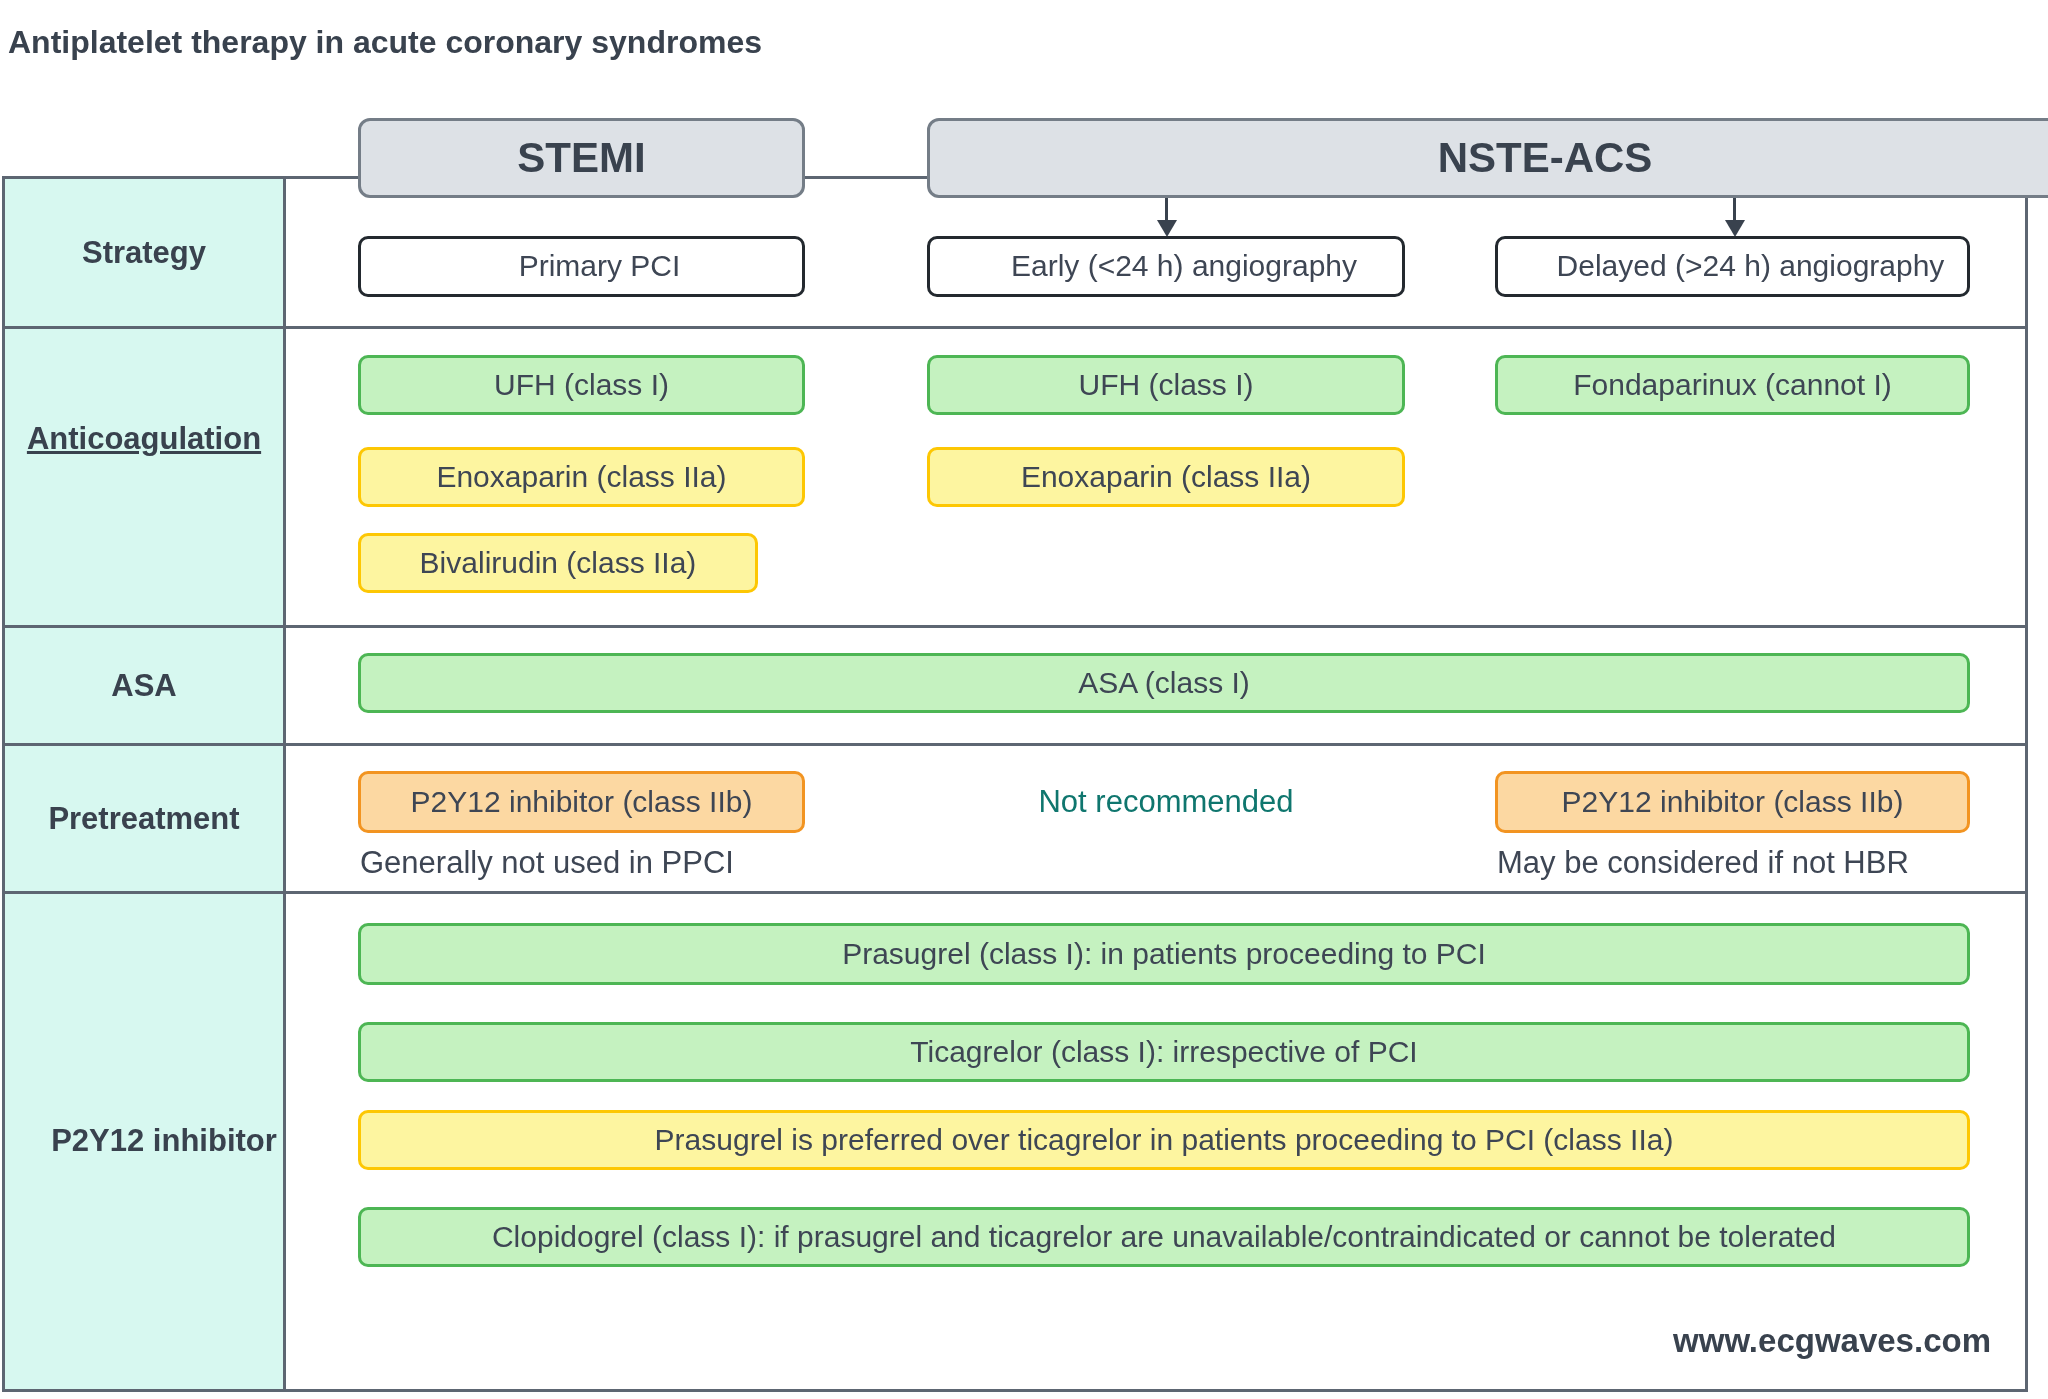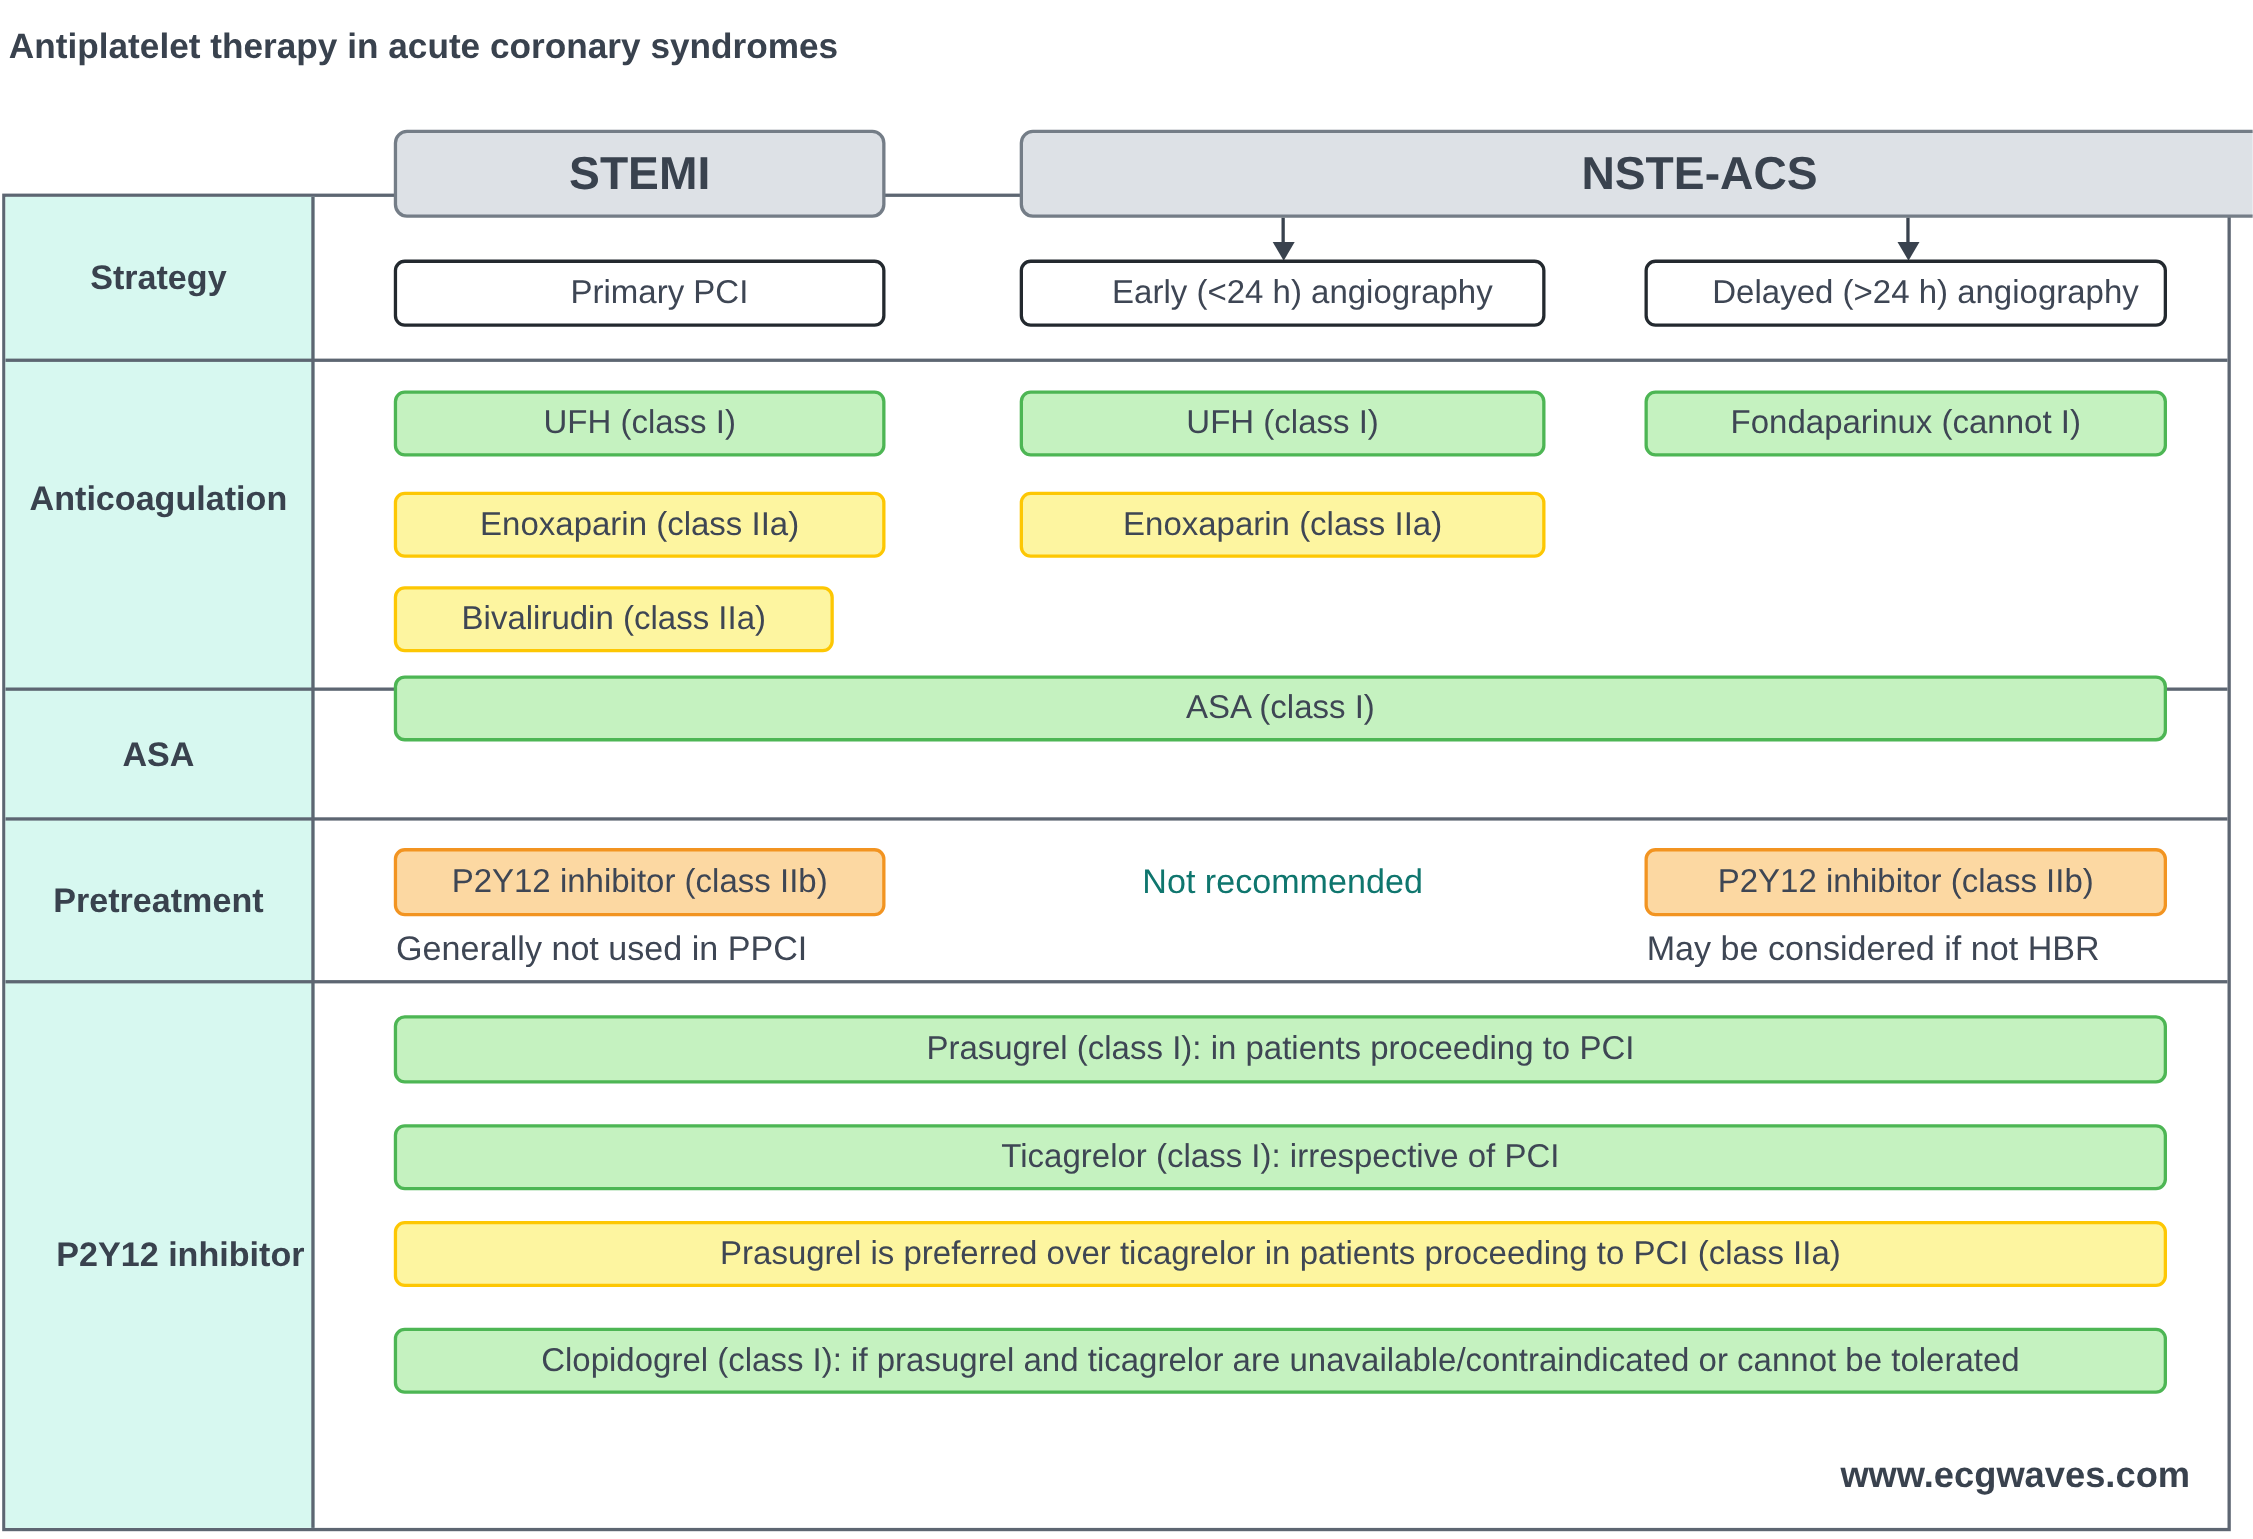--- a/index.html
+++ b/index.html
@@ -58,21 +58,21 @@
     width: 278px;
     display: flex;
     align-items: center;
     justify-content: center;
     font-weight: bold;
     font-size: 31px;
     color: #39424e;
     text-align: center;
   }
   .rl1 { top: 0;     height: 147px; }
-  .rl2 { top: 159px; height: 232px; }
+  .rl2 { top: 144px; height: 232px; text-decoration: underline; }
   .rl3 { top: 449px; height: 115px; }
   .rl4 { top: 567px; height: 145px; }
   .rl5 { top: 715px; height: 494px; padding-left: 40px; }
 
   
   .box {
     position: absolute;
     display: flex;
     align-items: center;
     justify-content: center;
@@ -121,21 +121,21 @@
   .bx-early  { left: 927px;  top: 236px; width: 478px; height: 61px; }
   .bx-delay  { left: 1495px; top: 236px; width: 475px; height: 61px; }
 
   .bx-ufh1   { left: 358px;  top: 355px; width: 447px; height: 60px; }
   .bx-ufh2   { left: 927px;  top: 355px; width: 478px; height: 60px; }
   .bx-fonda  { left: 1495px; top: 355px; width: 475px; height: 60px; }
   .bx-enox1  { left: 358px;  top: 447px; width: 447px; height: 60px; }
   .bx-enox2  { left: 927px;  top: 447px; width: 478px; height: 60px; }
   .bx-biva   { left: 358px;  top: 533px; width: 400px; height: 60px; }
 
-  .bx-asa    { left: 358px;  top: 614px; width: 1612px; height: 60px; }
+  .bx-asa    { left: 358px;  top: 653px; width: 1612px; height: 60px; }
 
   .bx-p2y-s  { left: 358px;  top: 771px; width: 447px; height: 62px; }
   .bx-p2y-d  { left: 1495px; top: 771px; width: 475px; height: 62px; }
   .txt-notrec {
     position: absolute;
     left: 927px; top: 771px; width: 478px; height: 62px;
     display: flex; align-items: center; justify-content: center;
     font-size: 31px; color: #0f766e;
   }
   .note {

